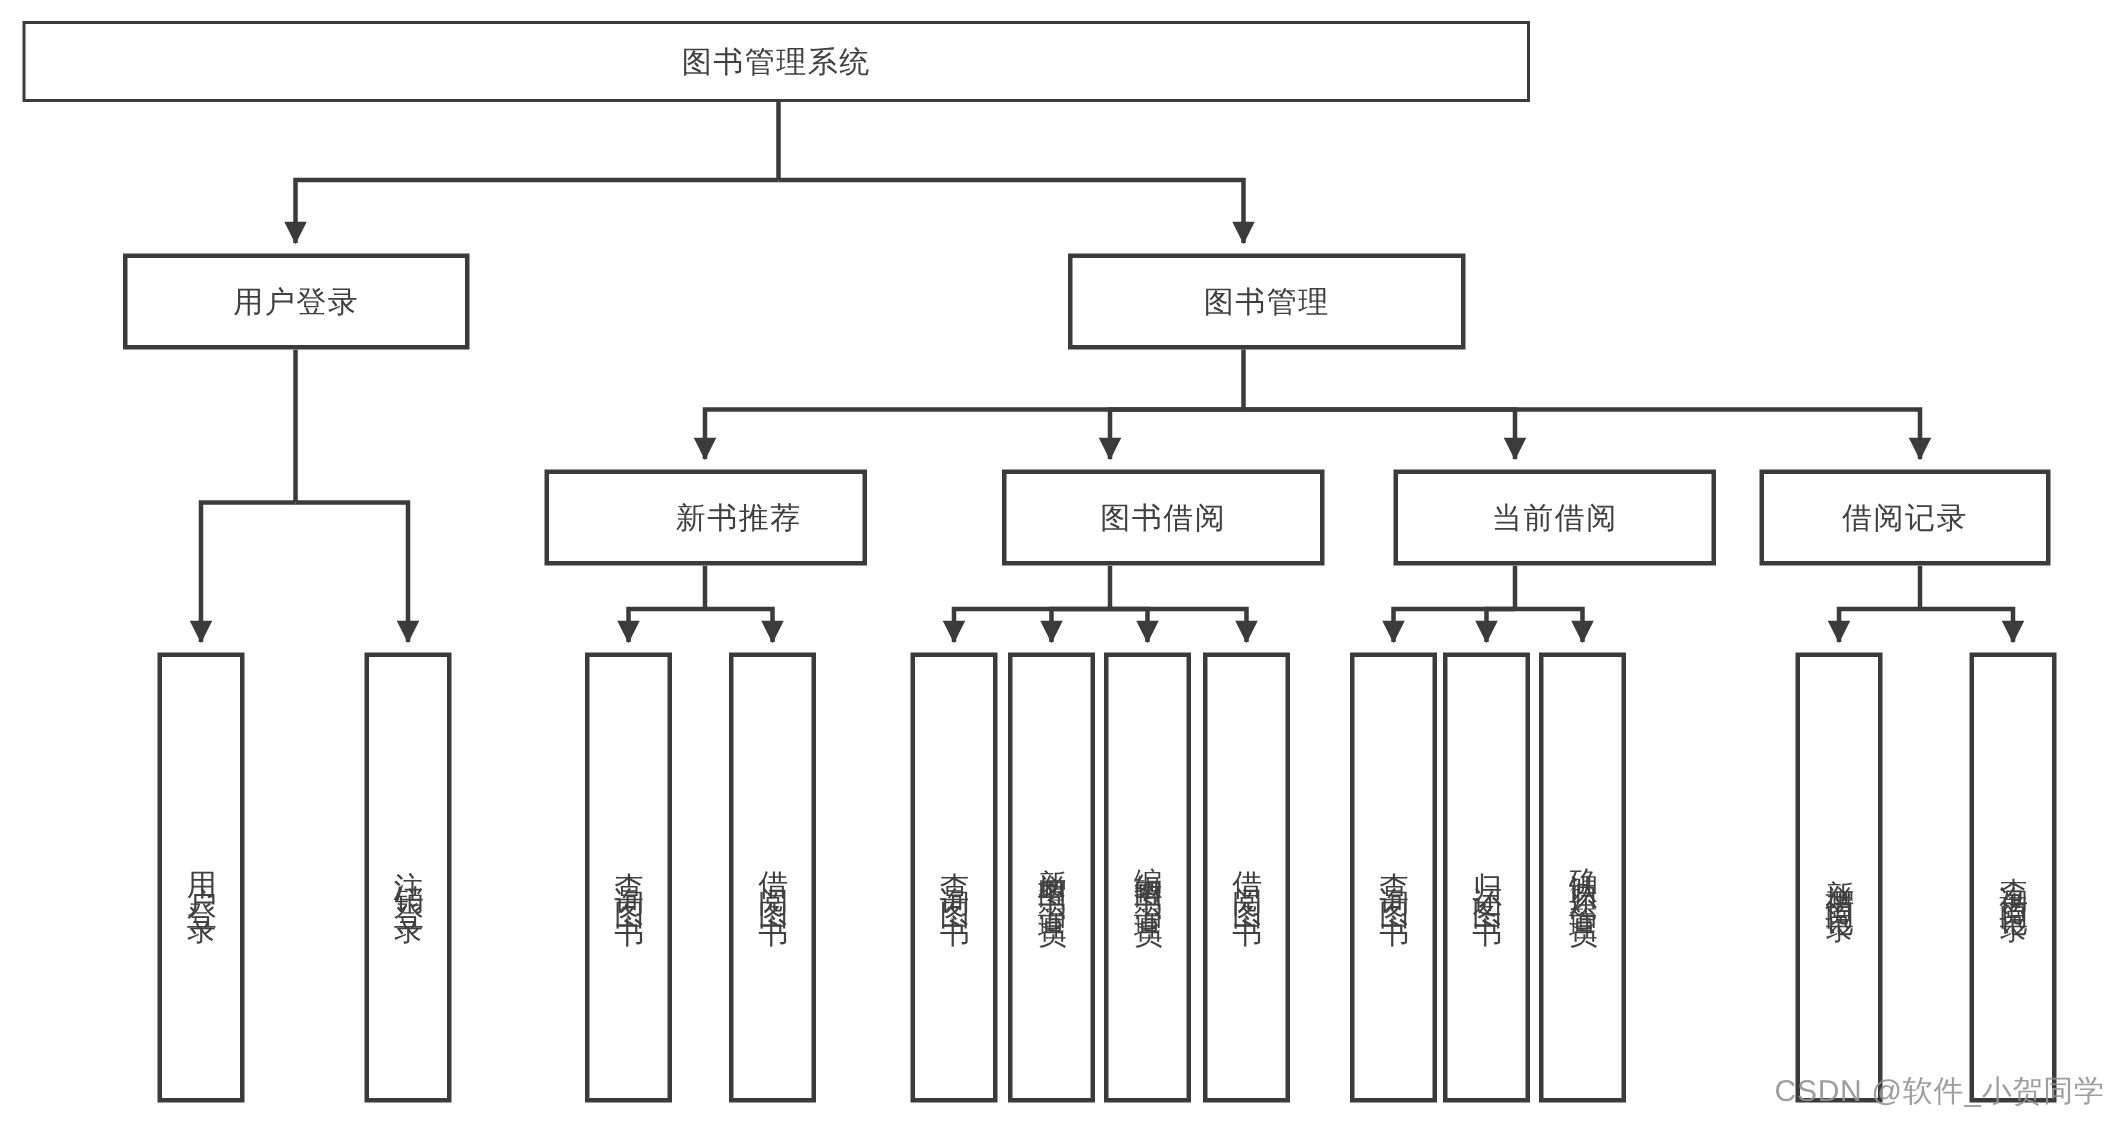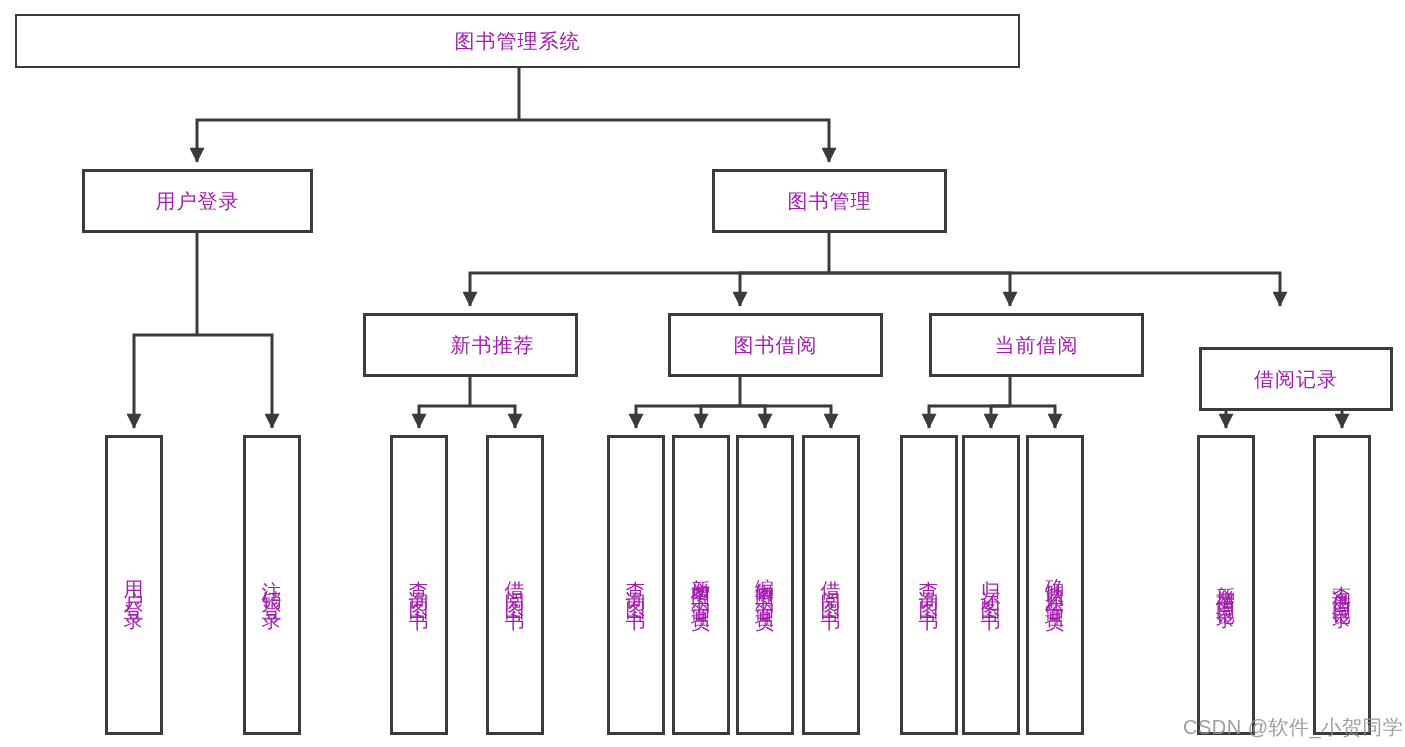--- a/index.html
+++ b/index.html
@@ -21,21 +21,21 @@
     top: 0;
     width: 1405px;
     height: 747px;
     z-index: 1;
   }
   .node {
     position: absolute;
     box-sizing: border-box;
     background: #ffffff;
     border: 3px solid #3b3b3b;
-    color: #a21caf;
+    color: #404040;
     display: flex;
     align-items: center;
     justify-content: center;
     font-size: 20px;
     z-index: 2;
     letter-spacing: 1px;
   }
   .node.root {
     border-width: 2px;
     left: 15px;
@@ -115,26 +115,26 @@
 
       <path d="M1280,377 V406"></path>
       <path d="M1280,406 H1226 V428" marker-end="url(#arrow)"></path>
       <path d="M1280,406 H1342 V428" marker-end="url(#arrow)"></path>
     </g>
   </svg>
 
   <div class="node root">图书管理系统</div>
 
   <div class="node h-box" style="left:82px; top:169px; width:231px;">用户登录</div>
-  <div class="node h-box" style="left:712px; top:169px; width:235px;">图书管理</div>
+  <div class="node h-box" style="left:712px; top:169px; width:265px;">图书管理</div>
 
   <div class="node h-box" style="left:363px; top:313px; width:215px;padding-left:44px;">新书推荐</div>
   <div class="node h-box" style="left:668px; top:313px; width:215px;">图书借阅</div>
   <div class="node h-box" style="left:929px; top:313px; width:215px;">当前借阅</div>
-  <div class="node h-box" style="left:1199px; top:313px; width:194px;margin-top:34px;">借阅记录</div>
+  <div class="node h-box" style="left:1173px; top:313px; width:194px;">借阅记录</div>
 
   <div class="node leaf" style="left:105px;">用户登录</div>
   <div class="node leaf" style="left:243px;">注销登录</div>
   <div class="node leaf" style="left:390px;">查询图书</div>
   <div class="node leaf" style="left:486px;">借阅图书</div>
   <div class="node leaf" style="left:607px;">查询图书</div>
   <div class="node leaf long" style="left:672px;">新增图书（管理员）</div>
   <div class="node leaf long" style="left:736px;">编辑图书（管理员）</div>
   <div class="node leaf" style="left:802px;">借阅图书</div>
   <div class="node leaf" style="left:900px;">查询图书</div>

